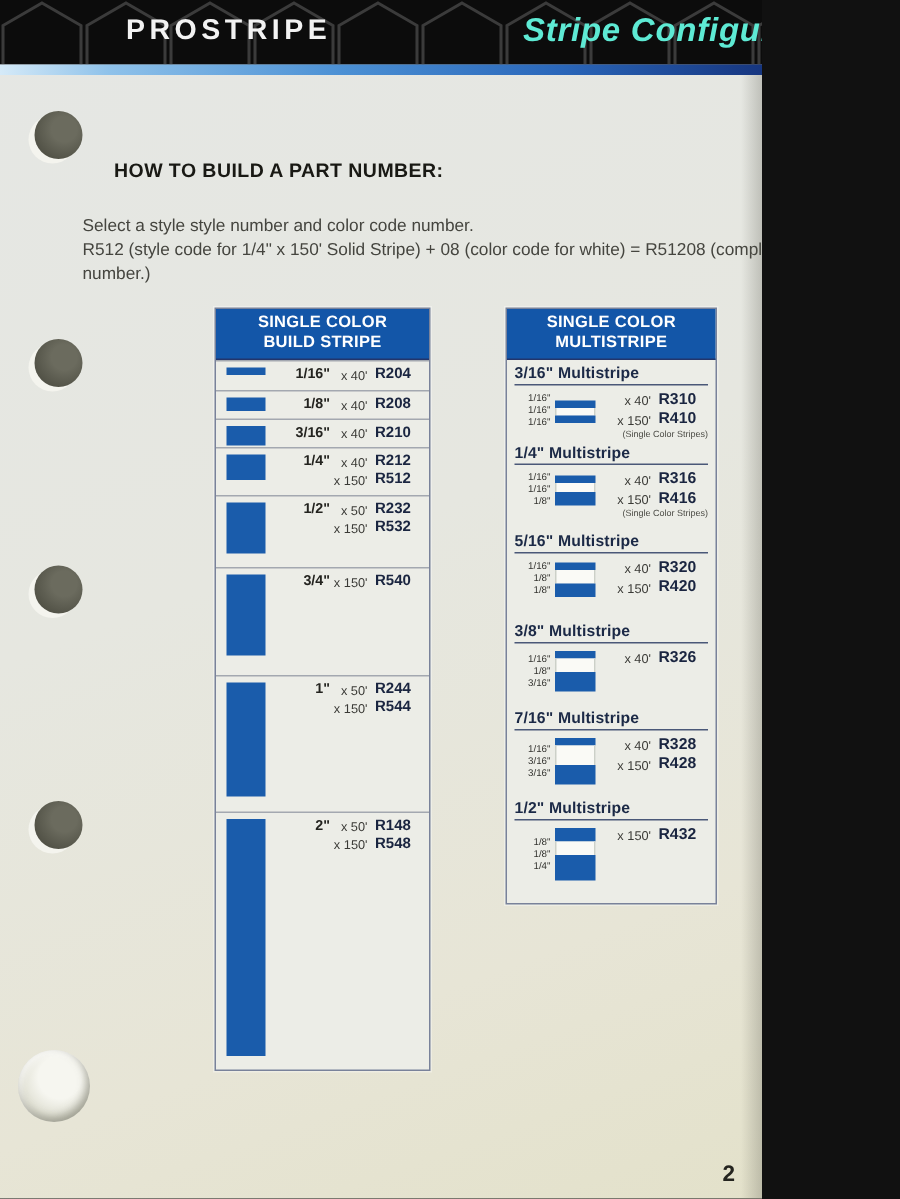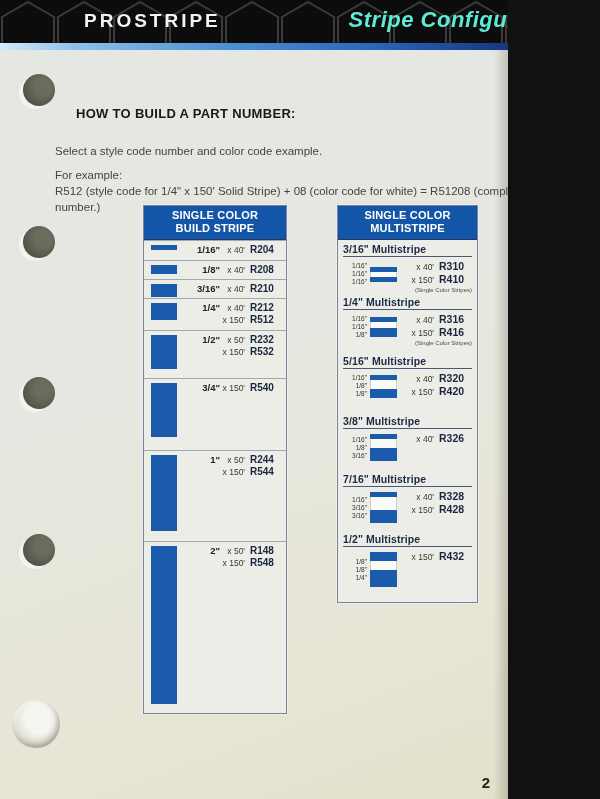--- a/index.html
+++ b/index.html
@@ -141,22 +141,21 @@
   <div class="hole" style="left:19px;top:380px;width:32px;height:32px;">
       <div class="inner"></div>
     </div>
   <div class="hole" style="left:19px;top:537px;width:32px;height:32px;">
       <div class="inner"></div>
     </div>
   <div class="hole-big" style="left:12px;top:700px;width:48px;height:48px;"></div>
 
   <div class="intro">
     <h1>HOW TO BUILD A PART NUMBER:</h1>
-    <p>Select a style code number and color code example.</p>
-    <p class="gap">For example:</p>
+    <p>Select a style style number and color code number.</p>
     <p>R512 (style code for 1/4" x 150' Solid Stripe) + 08 (color code for white) = R51208 (complete part number.)</p>
   </div>
 
   <div class="tbl solid">
     <div class="tbl-head">
       <div>SINGLE COLOR</div>
       <div>BUILD STRIPE</div>
     </div>
 
     <div class="srow" style="height:20px;">

